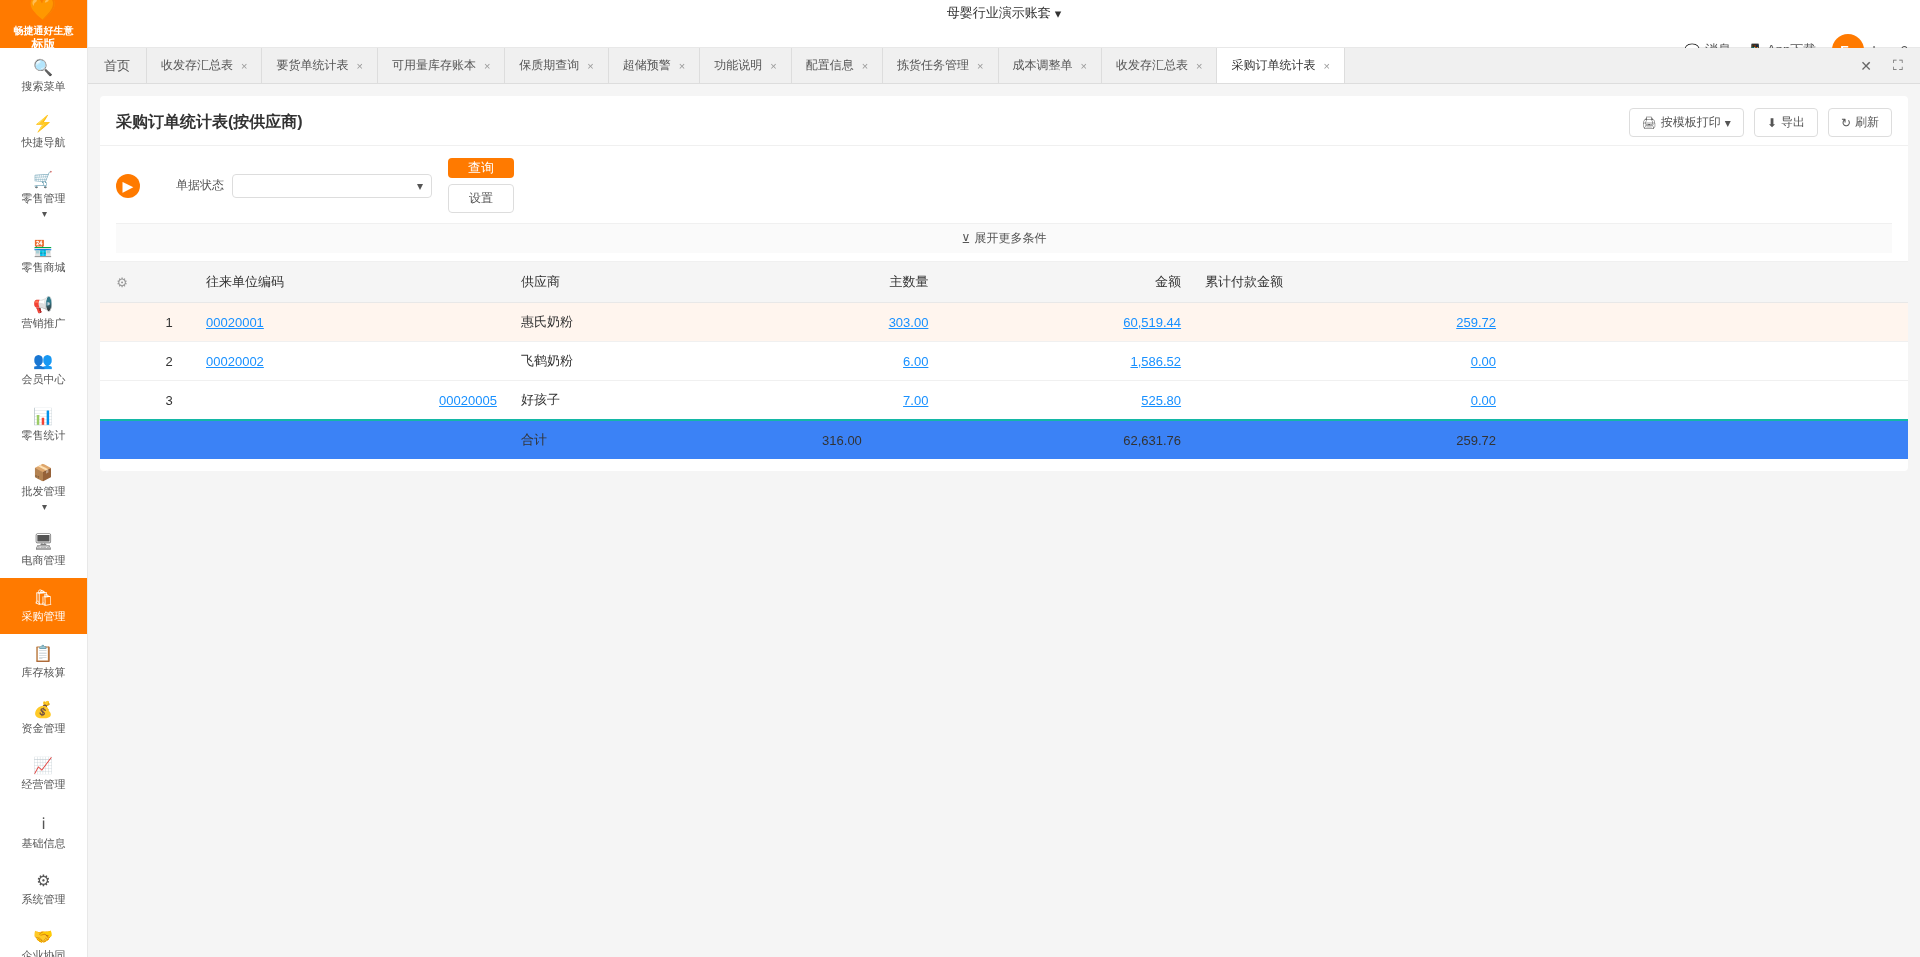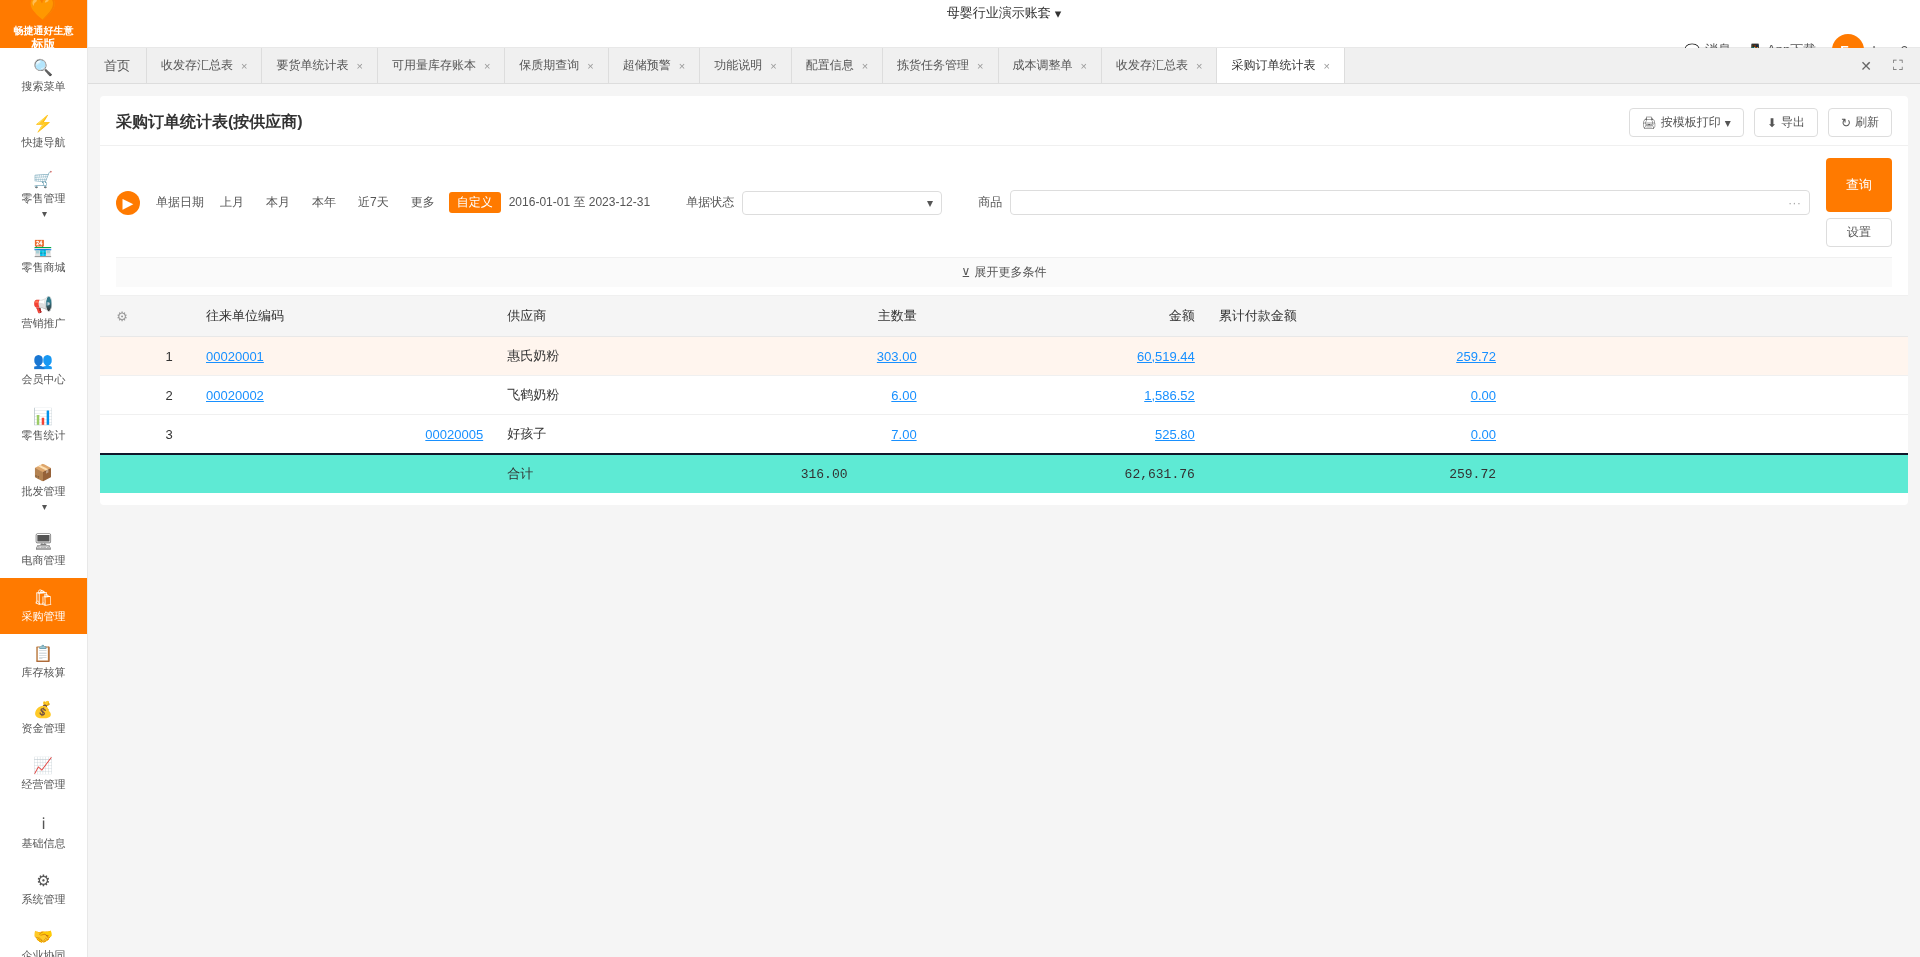--- a/index.html
+++ b/index.html
@@ -216,21 +216,21 @@
       border-radius: 4px;
       background: #fff;
       color: #555;
       font-size: 12px;
       cursor: pointer;
     }
     .btn-query {
       background: #ff7a00;
       color: #fff;
       border: none;
-      padding: 18px 20px;
+      padding: 1px 20px;
       border-radius: 4px;
       font-size: 13px;
       cursor: pointer;
       font-weight: 500;
     }
     .btn-settings {
       background: #fff;
       color: #555;
       border: 1px solid #ddd;
       padding: 5px 14px;
@@ -371,23 +371,22 @@
     }
     tbody tr.highlighted { background: #fff5ee; }
     tbody td {
       padding: 10px 12px;
       color: #333;
     }
     tbody td.center { text-align: center; }
     tbody td.right { text-align: right; }
     tbody td.link { color: #1890ff; text-decoration: underline; cursor: pointer; }
     .tfoot-row {
-      background: #5eead4;
-      border-top: 2px solid #0f172a;
-      font-family: Liberation Mono, monospace;
+      background: #3b82f6;
+      border-top: 2px solid #14b8a6;
     }
     .tfoot-row td {
       padding: 10px 12px;
       font-weight: 500;
       color: #333;
     }
     .settings-icon {
       width: 20px;
       height: 20px;
       color: #999;
@@ -599,44 +598,25 @@
           <button class="btn-refresh">
             <span>↻</span>
             <span>刷新</span>
           </button>
         </div>
       </div>
 
       <div class="filter-area">
         <div class="filter-row">
           <div class="toggle-arrow">▶</div>
-          <div class="filter-group">
-            <span class="filter-label">单据日期</span>
-            <div class="filter-date-shortcuts">
-              <span class="date-shortcut">上月</span>
-              <span class="date-shortcut">本月</span>
-              <span class="date-shortcut">本年</span>
-              <span class="date-shortcut">近7天</span>
-              <span class="date-shortcut">更多</span>
-              <span class="date-shortcut custom">自定义</span>
-            </div>
-            <span class="filter-date-range">2016-01-01 至 2023-12-31</span>
-          </div>
           <div class="filter-group" style="margin-left:20px;">
             <span class="filter-label">单据状态</span>
             <div class="filter-select" style="min-width:200px;">
               <span>&nbsp;</span>
               <span>▾</span>
-            </div>
-          </div>
-          <div class="filter-group" style="margin-left:20px; flex:1;">
-            <span class="filter-label">商品</span>
-            <div class="filter-input-container" style="flex:1;">
-              <input class="filter-input" type="text" style="">
-              <span style="color:#aaa;cursor:pointer;">···</span>
             </div>
           </div>
           <div class="right-action-buttons">
             <button class="btn-query">查询</button>
             <button class="btn-settings">设置</button>
           </div>
         </div>
         <div class="expand-btn">
           <span>⊻</span>
           <span>展开更多条件</span>

